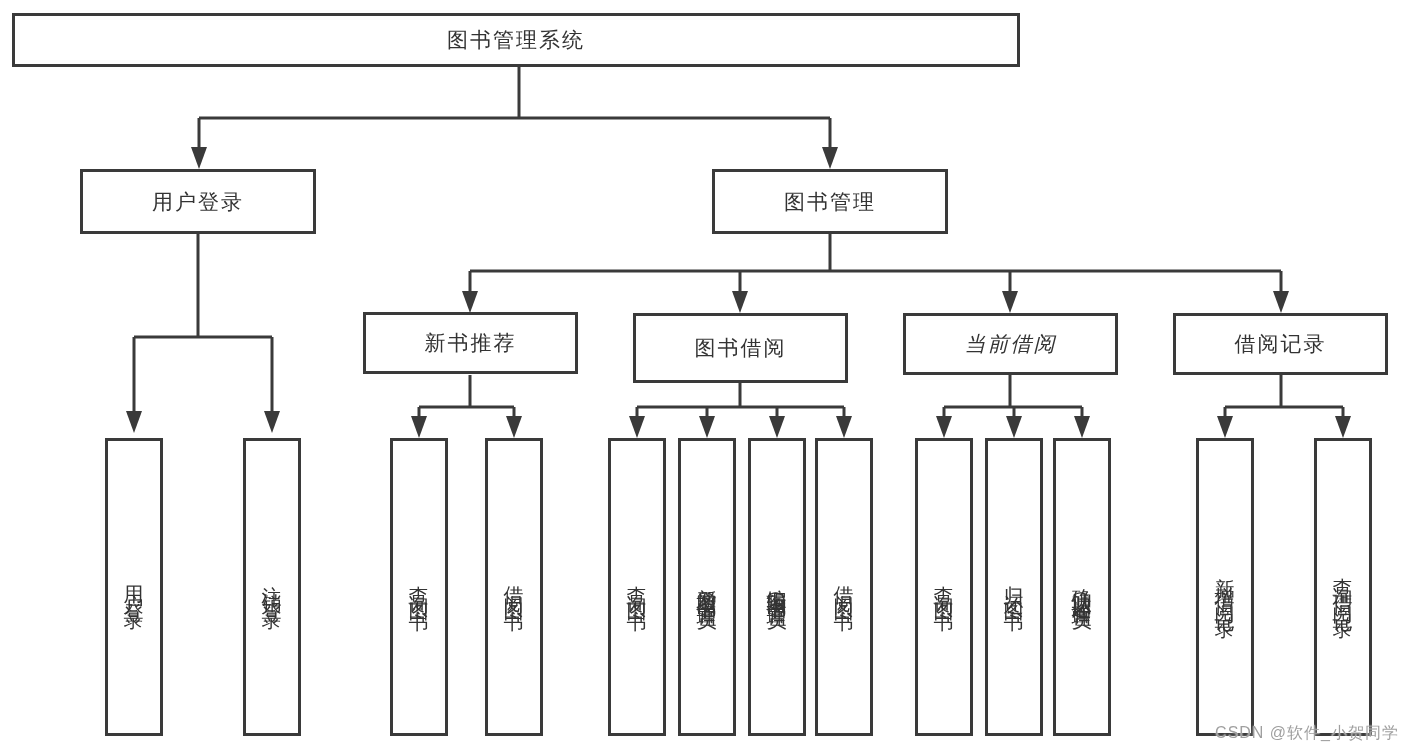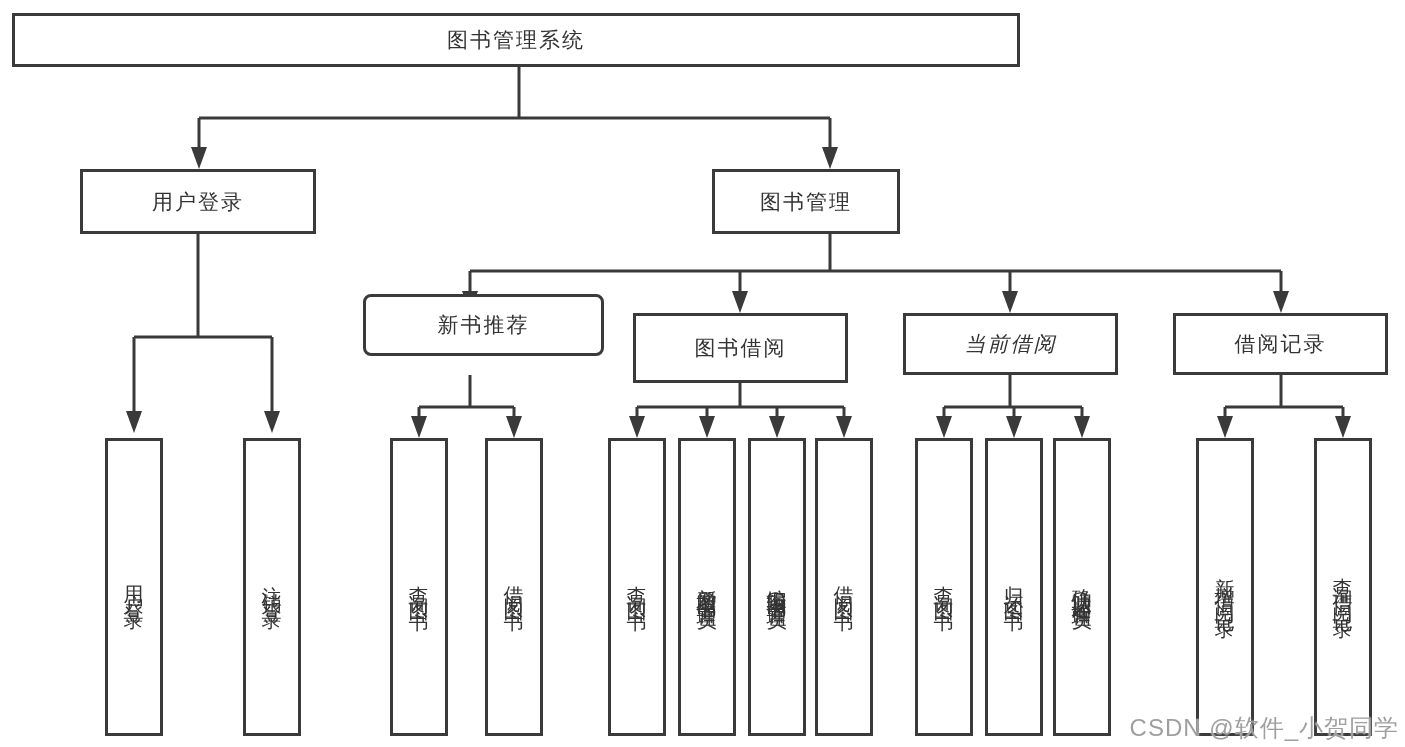--- a/index.html
+++ b/index.html
@@ -26,21 +26,21 @@
     writing-mode:vertical-rl;
     text-orientation:mixed;
     font-size:20px;
     letter-spacing:0.42em;
     line-height:1;
   }
   .leaf.tight{letter-spacing:0.16em;}
   .watermark{
     position:absolute;z-index:3;
     right:6px;bottom:3px;
-    font-size:24px;
+    font-size:16px;
     color:#9f9f9f;
     letter-spacing:1px;
     text-shadow:0 0 2px #ffffff;
   }
 </style>
 </head>
 <body>
 
 <div class="canvas">
 
@@ -84,25 +84,25 @@
     </g>
   </svg>
 
   <div class="node" style="left:12px;top:13px;width:1008px;height:54px;">
     <span>图书管理系统</span>
   </div>
 
   <div class="node" style="left:80px;top:169px;width:236px;height:65px;">
     <span>用户登录</span>
   </div>
-  <div class="node" style="left:712px;top:169px;width:188px;height:65px;">
+  <div class="node" style="left:712px;top:169px;width:236px;height:65px;">
     <span>图书管理</span>
   </div>
 
-  <div class="node" style="left:363px;top:294px;width:241px;height:62px;border-radius:8px;">
+  <div class="node" style="left:363px;top:312px;width:215px;height:62px;">
     <span>新书推荐</span>
   </div>
   <div class="node" style="left:633px;top:313px;width:215px;height:70px;">
     <span>图书借阅</span>
   </div>
   <div class="node" style="left:903px;top:313px;width:215px;height:62px;font-style:italic;">
     <span>当前借阅</span>
   </div>
   <div class="node" style="left:1173px;top:313px;width:215px;height:62px;">
     <span>借阅记录</span>

